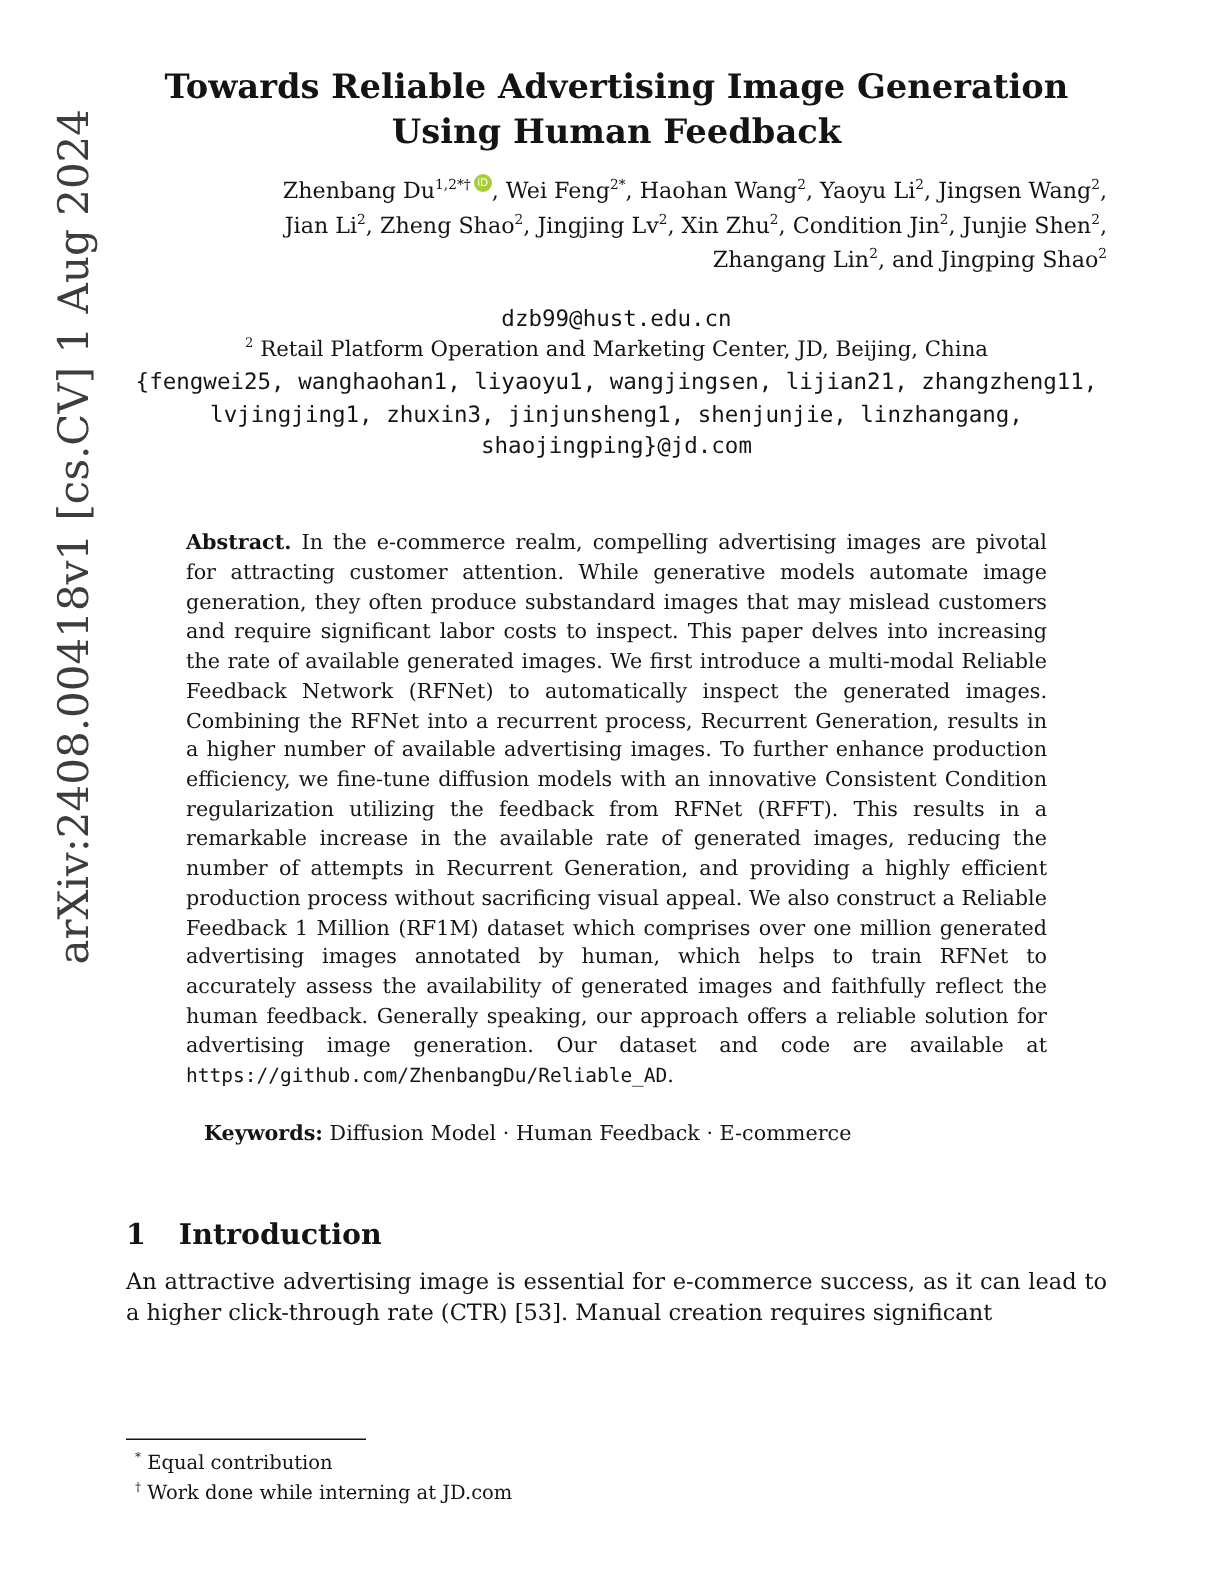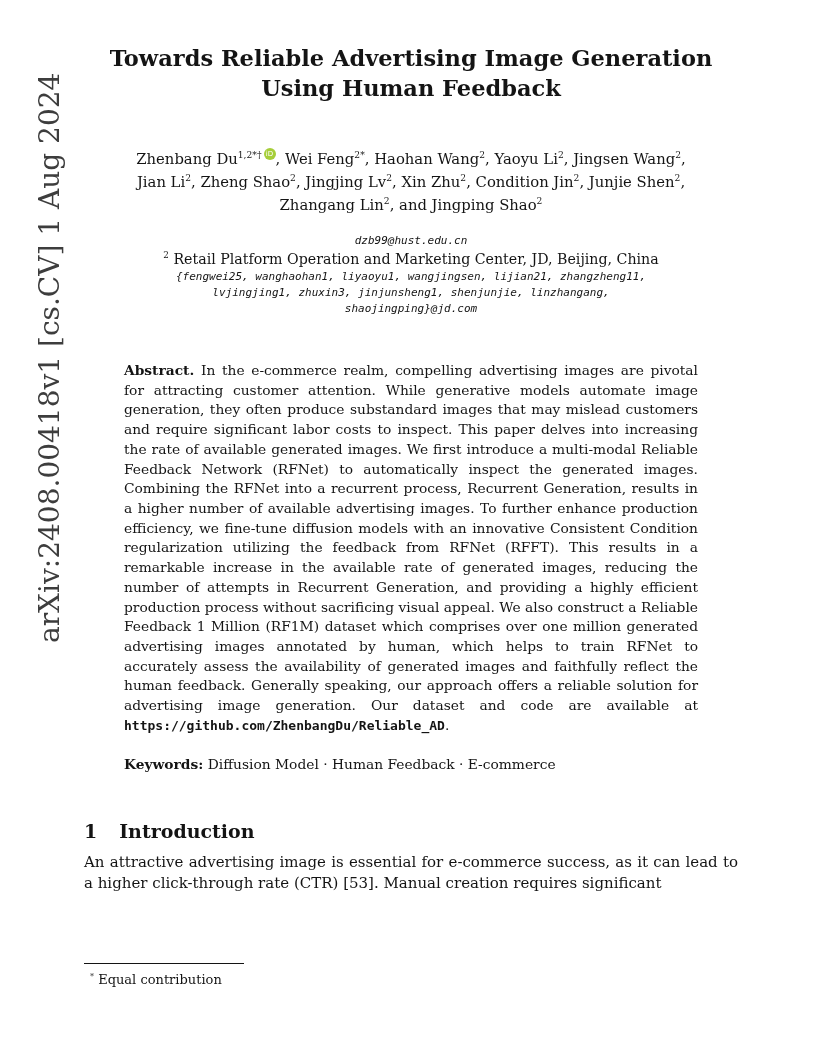--- a/index.html
+++ b/index.html
@@ -24,48 +24,48 @@
     color: #3d3d3d;
     display: flex; align-items: center; justify-content: center;
     white-space: nowrap;
   }
 
   .content { position: absolute; left: 84px; top: 36px; width: 654px; }
 
   .title { text-align: center; font-weight: bold; font-size: 22.5px; line-height: 1.33; margin-top: 8px; }
   .title .tline { display: block; }
 
-  .authors { text-align: center; font-size: 14.8px; margin-top: 44px; line-height: 1.55; }
+  .authors { text-align: right; font-size: 14.8px; margin-top: 12px; line-height: 1.55; }
   sup { font-size: 0.62em; vertical-align: super; line-height: 0; }
 
   .orcid {
     display: inline-block; width: 12px; height: 12px; border-radius: 50%;
     background: #A6CE39; vertical-align: 4px; margin-left: 2px; position: relative;
   }
   .orcid::after {
     content: "iD"; position: absolute; left: 0; top: 0; width: 100%;
     color: #fff; font-size: 7px; line-height: 12px; text-align: center;
     font-family: "DejaVu Sans", sans-serif;
   }
 
   .affil { text-align: center; font-size: 14.2px; margin-top: 16px; line-height: 1.45; }
-  .mono { font-family: "DejaVu Sans Mono", monospace; font-size: 11px; font-style: italic; }
+  .mono { font-family: "DejaVu Sans Mono", monospace; font-size: 15px; }
 
   .abstract { margin: 44px 40px 0 40px; font-size: 13.8px; line-height: 1.43; text-align: justify; }
   .lead { font-weight: bold; }
-  .url { font-family: "DejaVu Sans Mono", monospace; font-size: 13px; color: #141414; text-decoration: none; font-weight: bold; }
+  .url { font-family: "DejaVu Sans Mono", monospace; font-size: 13px; color: #141414; text-decoration: none; font-weight: normal; }
 
-  .keywords { margin: 20px 40px 0 40px; font-size: 13.8px; }
+  .keywords { margin: 20px 40px 0 52px; font-size: 13.8px; }
 
   .section-heading { margin-top: 48px; font-size: 19px; font-weight: bold; }
   .sec-num { margin-right: 22px; }
 
   .body-par { margin-top: 10px; font-size: 15px; line-height: 1.43; text-align: justify; }
 
-  .footnotes { position: absolute; left: 84px; bottom: 66px; width: 654px; font-size: 13px; line-height: 1.55; }
+  .footnotes { position: absolute; left: 84px; bottom: 50px; width: 654px; font-size: 13px; line-height: 1.55; }
   .footnote-rule { width: 160px; border-top: 1.2px solid #141414; margin-bottom: 6px; }
   .footnote { padding-left: 6px; }
 </style>
 </head>
 <body>
 
 <div class="page">
 
   <div class="arxiv-stamp">arXiv:2408.00418v1  [cs.CV]  1 Aug 2024</div>
 
@@ -105,15 +105,16 @@
       <span class="sec-num">1</span><span>Introduction</span>
     </h2>
 
     <p class="body-par">An attractive advertising image is essential for e-commerce success, as it can lead to a higher click-through rate (CTR) [53]. Manual creation requires significant</p>
 
   </div>
 
   <div class="footnotes">
     <div class="footnote-rule"></div>
     <div class="footnote"><sup>*</sup> <span>Equal contribution</span></div>
+    <div class="footnote"><sup>†</sup> <span>Work done while interning at JD.com</span></div>
   </div>
 
 </div>
 
 </body></html>

